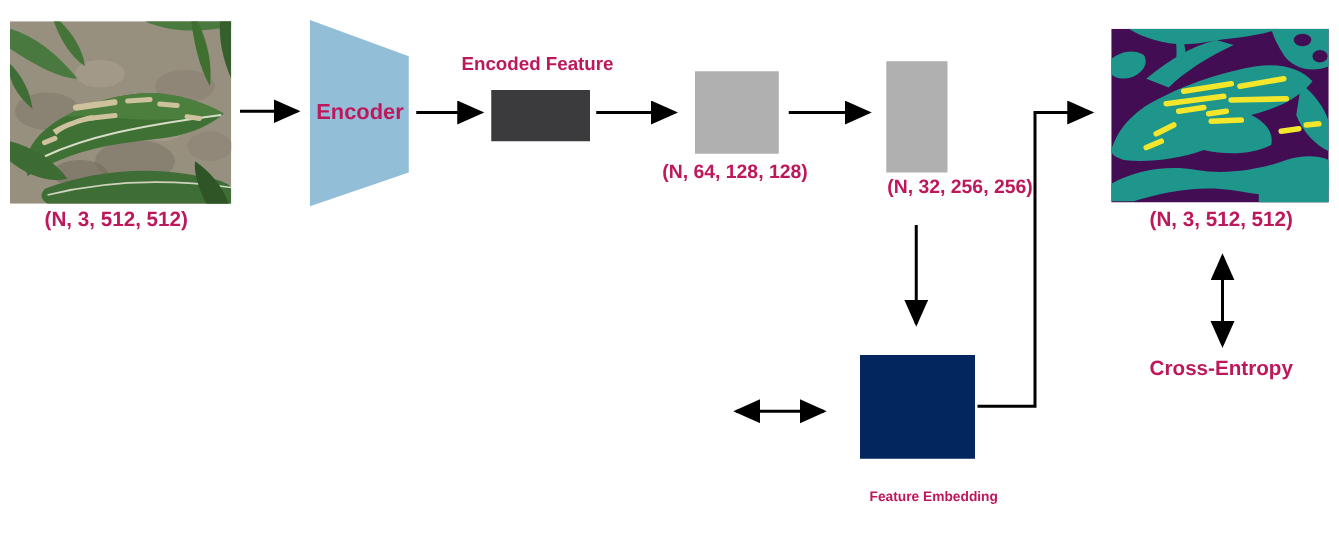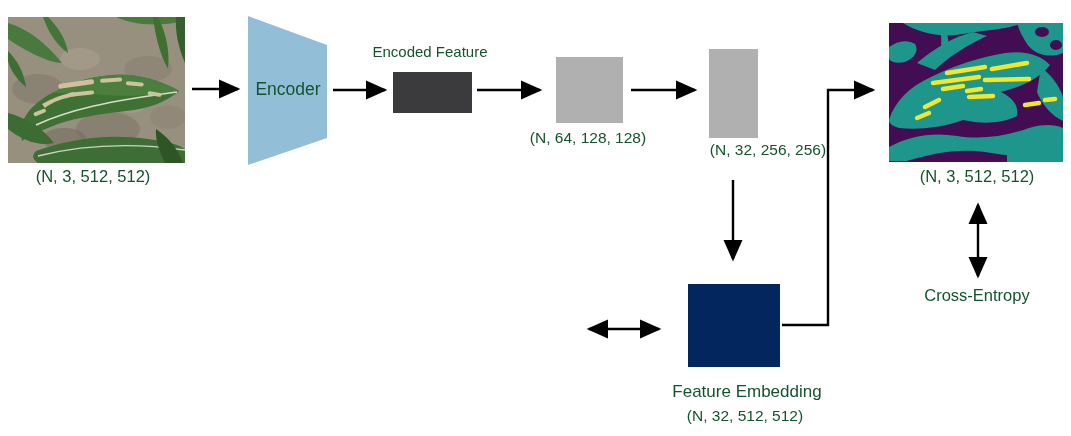--- a/index.html
+++ b/index.html
@@ -2,21 +2,21 @@
 <html><head>
 <meta charset="utf-8">
 <style>
   html,body{margin:0;padding:0;background:#ffffff;}
   .canvas{
     position:relative;width:1071px;height:436px;background:#ffffff;
     font-family:"Liberation Sans",sans-serif;overflow:hidden;
   }
   .abs{position:absolute;}
   .lbl{
-    position:absolute;font-weight:normal;color:#14532d;text-align:center;
+    position:absolute;font-weight:bold;color:#be185d;text-align:center;
     font-size:15.5px;line-height:1.15;white-space:nowrap;
   }
   .lbl.big{font-size:16.5px;}
   .block{position:absolute;}
   .blk-encoded{background:#3b3b3d;}
   .blk-gray{background:#b0b0b0;}
   .blk-navy{background:#04265e;}
   svg{display:block;}
   .overlay{position:absolute;left:0;top:0;pointer-events:none;}
 </style>
@@ -80,22 +80,21 @@
   <div class="block blk-encoded" style="left:393px;top:72px;width:79px;height:41px;"></div>
 
   <div class="block blk-gray" style="left:556px;top:57px;width:67px;height:66px;"></div>
   <div class="lbl" style="left:518px;top:129px;width:140px;">(N, 64, 128, 128)</div>
 
   <div class="block blk-gray" style="left:709px;top:49px;width:49px;height:89px;"></div>
   <div class="lbl" style="left:698px;top:141px;width:140px;">(N, 32, 256, 256)</div>
 
 
   <div class="block blk-navy" style="left:688px;top:284px;width:92px;height:83px;"></div>
-  <div class="lbl" style="left:647px;top:382px;width:200px;font-size:17px;">Feature Embedding</div>
-  <div class="lbl" style="left:645px;top:407px;width:200px;">(N, 32, 512, 512)</div>
+  <div class="lbl" style="left:647px;top:392px;width:200px;font-size:11px;">Feature Embedding</div>
 
 
   <div class="abs" style="left:889px;top:23px;width:174px;height:139px;">
     <svg width="174" height="139" viewBox="0 0 174 139">
       <rect width="174" height="139" fill="#430d54"></rect>
       <g fill="#1f968b">
 
         <path d="M14,0 C30,10 52,15 74,11 C96,7 116,7 134,0 Z"></path>
         <path d="M28,40 C46,25 64,14 84,9 L98,13 C78,22 58,35 46,47 Z"></path>
         <path d="M55,1 C59,12 61,22 59,33 L50,37 C53,25 53,12 50,1 Z"></path>

